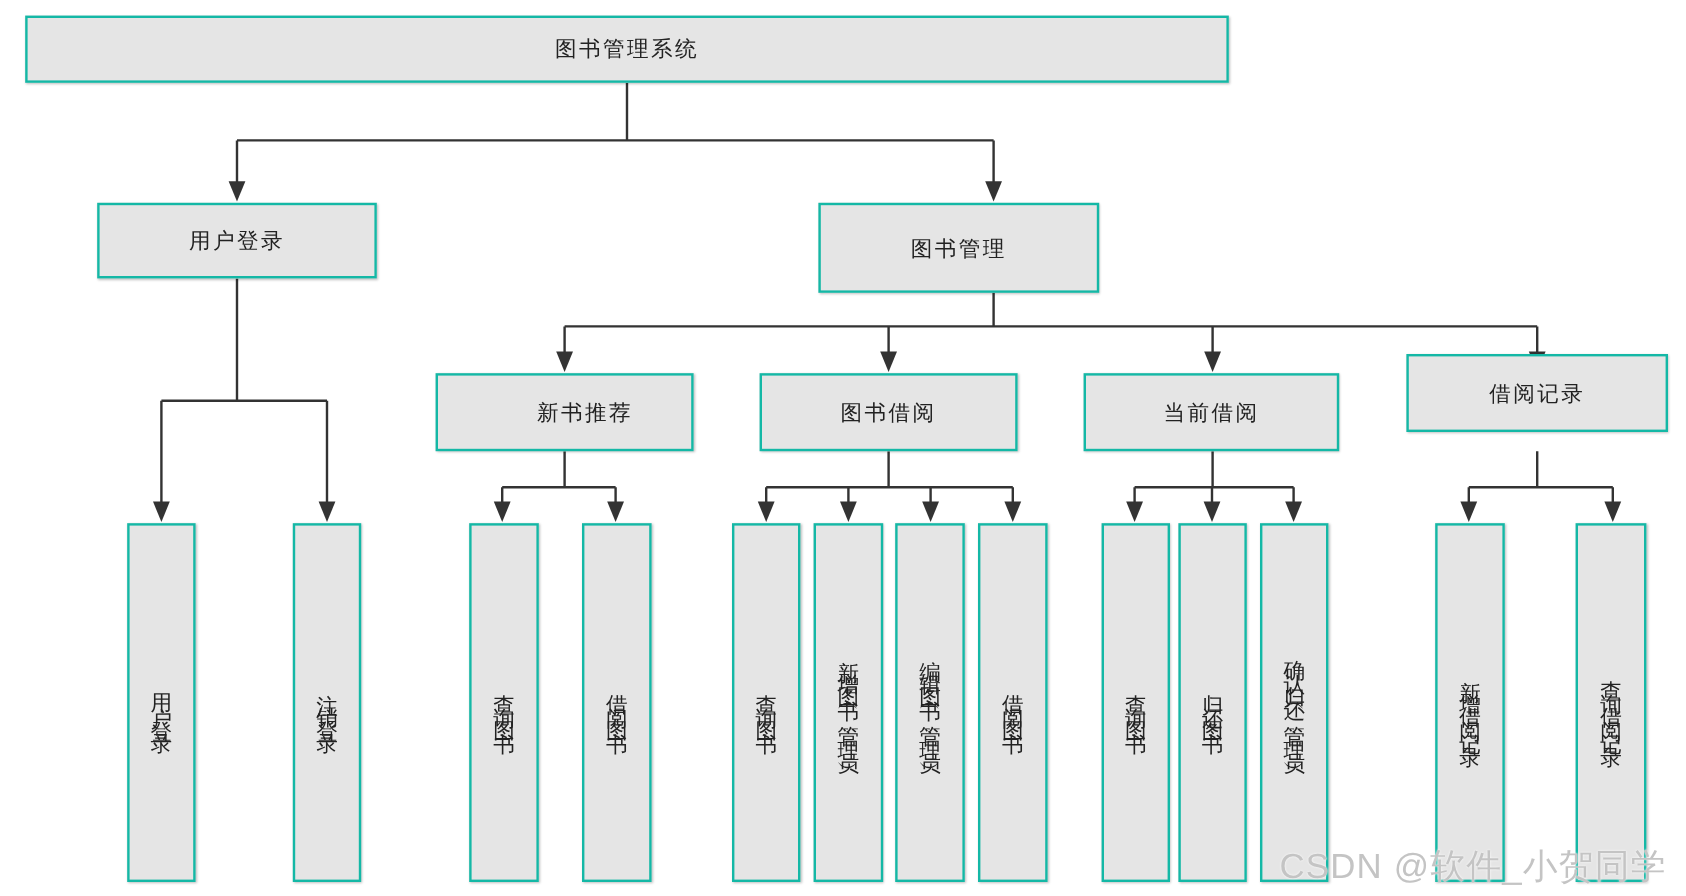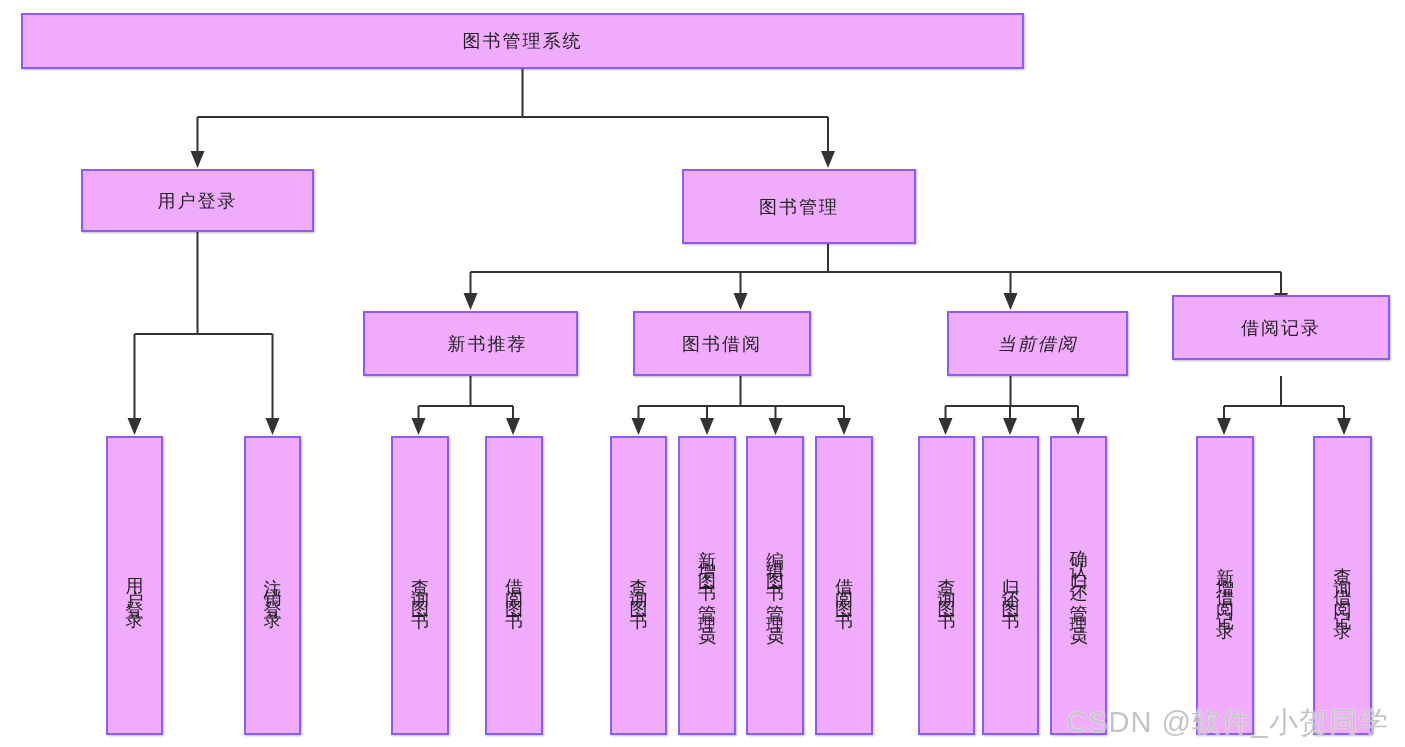--- a/index.html
+++ b/index.html
@@ -13,22 +13,22 @@
   }
   .wires {
     position: absolute;
     left: 0; top: 0;
     width: 1405px; height: 747px;
     pointer-events: none;
   }
   .box {
     position: absolute;
     box-sizing: border-box;
-    background: #f0abfc;
-    border: 2px solid #8b5cf6;
+    background: #e5e5e5;
+    border: 2px solid #14b8a6;
     box-shadow: 1px 1px 2px rgba(0,0,0,0.25);
     display: flex;
     align-items: center;
     justify-content: center;
     color: #222222;
     font-size: 18px;
     z-index: 2;
   }
   .box.h {
     letter-spacing: 2px;
@@ -90,22 +90,22 @@
       <polygon points="1337,418 1351,418 1344,435"></polygon>
     </g>
   </svg>
 
   <div class="box h" style="left:21px; top:13px; width:1003px; height:56px;">图书管理系统</div>
 
   <div class="box h" style="left:81px; top:169px; width:233px; height:63px;">用户登录</div>
   <div class="box h" style="left:682px; top:169px; width:234px; height:75px;">图书管理</div>
 
   <div class="box h" style="left:363px; top:311px; width:215px; height:65px;padding-left:34px;">新书推荐</div>
-  <div class="box h" style="left:633px; top:311px; width:178px; height:65px;font-family:Liberation Mono, monospace;">图书借阅</div>
-  <div class="box h" style="left:947px; top:311px; width:181px; height:65px;font-style:italic;">当前借阅</div>
+  <div class="box h" style="left:633px; top:311px; width:215px; height:65px;font-family:Liberation Mono, monospace;">图书借阅</div>
+  <div class="box h" style="left:903px; top:311px; width:213px; height:65px;">当前借阅</div>
   <div class="box h" style="left:1172px; top:295px; width:218px; height:65px;">借阅记录</div>
 
   <div class="box v" style="left:106px; top:436px; width:57px; height:299px;">用户登录</div>
   <div class="box v" style="left:244px; top:436px; width:57px; height:299px;">注销登录</div>
 
   <div class="box v" style="left:391px; top:436px; width:58px; height:299px;">查询图书</div>
   <div class="box v" style="left:485px; top:436px; width:58px; height:299px;">借阅图书</div>
 
   <div class="box v" style="left:610px; top:436px; width:57px; height:299px;">查询图书</div>
   <div class="box v" style="left:678px; top:436px; width:58px; height:299px;">新增图书（管理员）</div>

